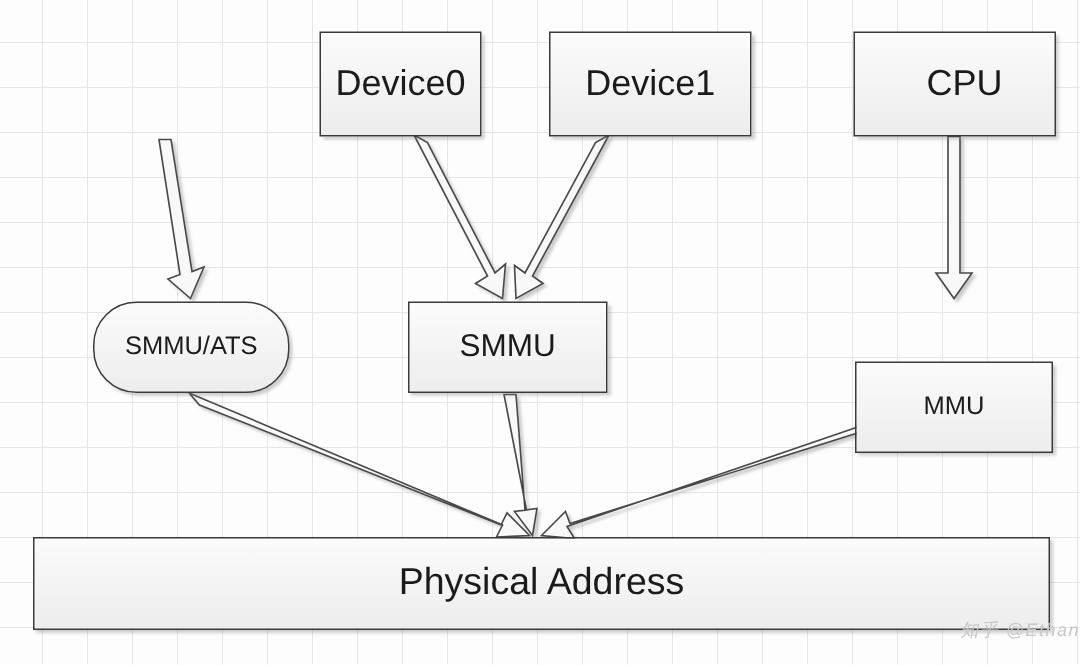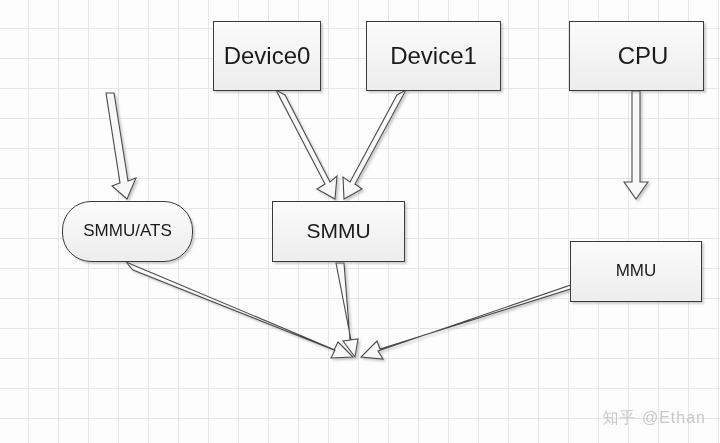--- a/index.html
+++ b/index.html
@@ -51,27 +51,28 @@
   #node-dev0   { left: 213px; top: 21px;  width: 108px; height: 70px; font-size: 24px; }
   #node-dev1   { left: 366px; top: 21px;  width: 135px; height: 70px; font-size: 24px; }
   #node-cpu    { left: 569px; top: 21px;  width: 135px; height: 70px; font-size: 24px; padding-left: 13px; }
   #node-smmuats{ left: 62px;  top: 201px; width: 131px; height: 61px; font-size: 17px; border-radius: 29px; }
   #node-smmu   { left: 272px; top: 201px; width: 133px; height: 61px; font-size: 21px; }
   #node-mmu    { left: 570px; top: 201px; width: 132px; height: 61px; font-size: 17px; margin-top: 40px; }
   #node-phys   { left: 22px;  top: 358px; width: 678px; height: 62px; font-size: 25px; }
 
   .watermark {
     position: absolute;
-    right: 14px;
+    right: 0;
     bottom: 14px;
-    font-size: 16px;
+    font-size: 12px;
     color: #c8c8c8;
     letter-spacing: 1px;
     user-select: none;
     white-space: nowrap;
+    font-style: italic;
   }
 </style>
 </head>
 <body>
 
 <div id="canvas">
 
   <svg class="arrows-layer" viewBox="0 0 720 443" width="720" height="443" xmlns="http://www.w3.org/2000/svg">
     <defs>
       <filter id="shad" x="-40%" y="-40%" width="200%" height="200%">
@@ -114,16 +115,19 @@
   </div>
 
   <div class="node" id="node-smmu">
     <span class="node-label">SMMU</span>
   </div>
 
   <div class="node" id="node-mmu">
     <span class="node-label">MMU</span>
   </div>
 
+  <div class="node" id="node-phys">
+    <span class="node-label">Physical Address</span>
+  </div>
 
   <div class="watermark">知乎 @Ethan</div>
 
 </div>
 
 </body></html>

